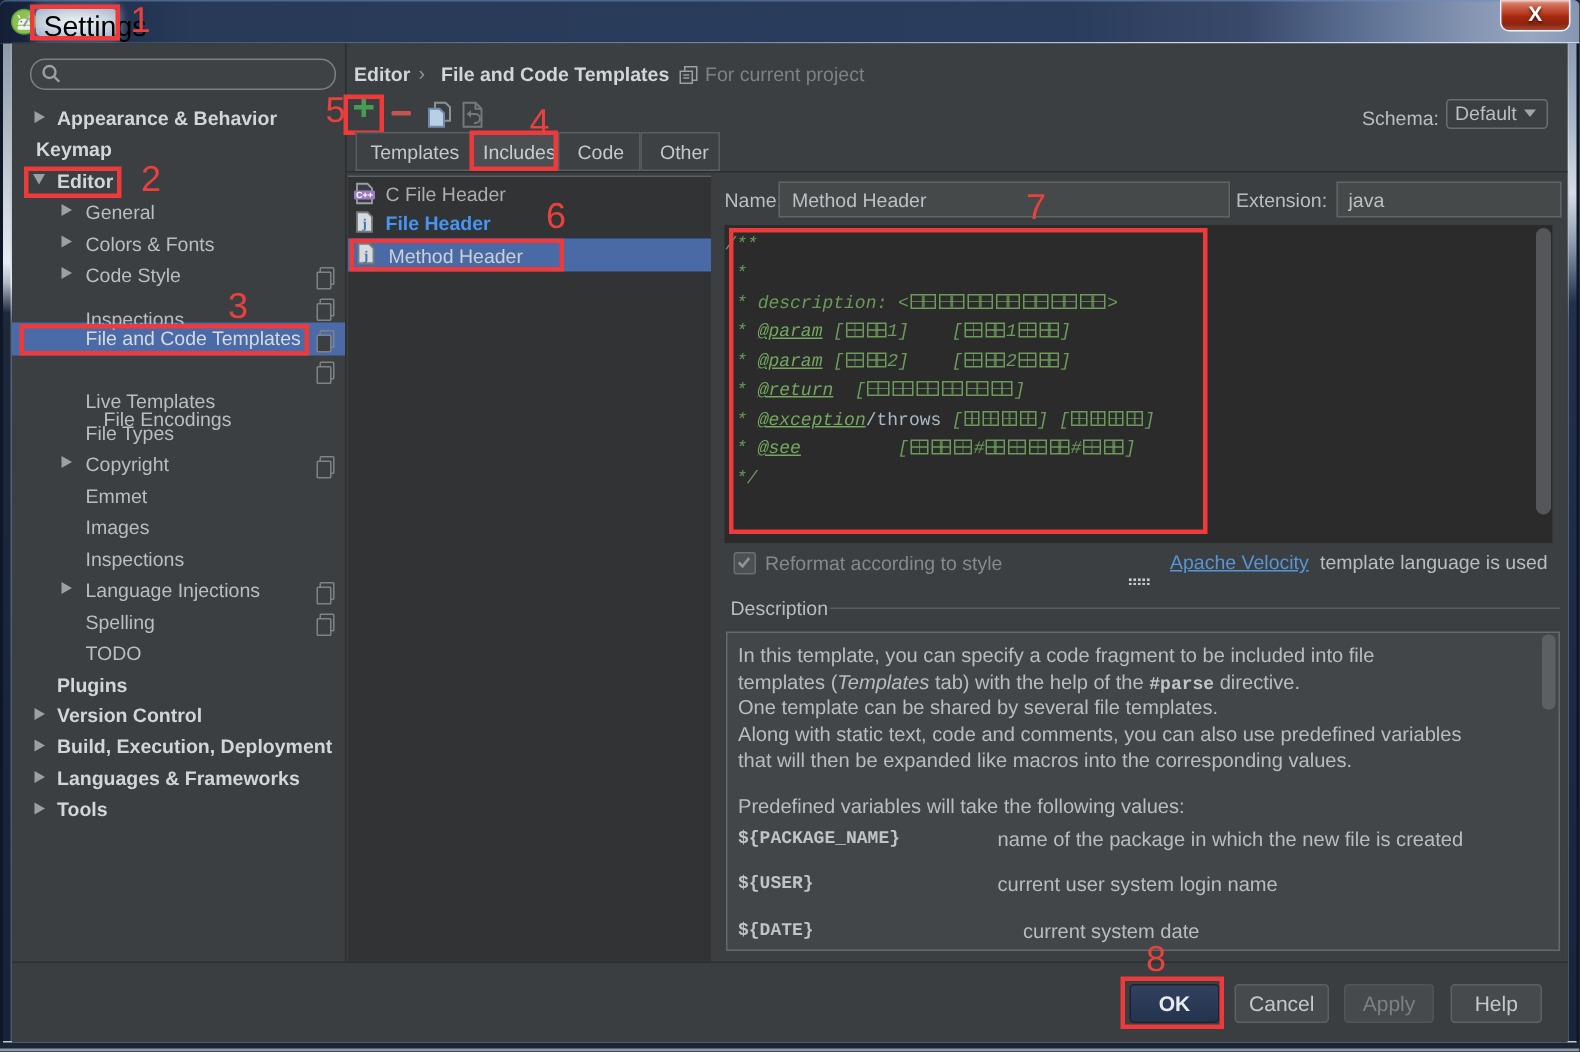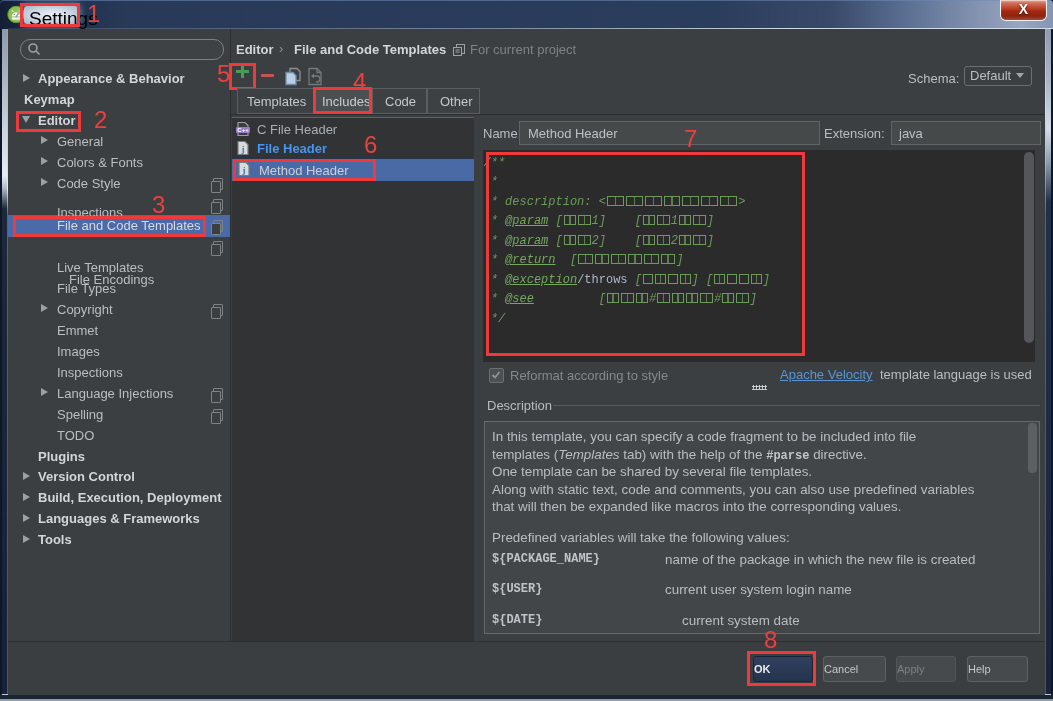--- a/index.html
+++ b/index.html
@@ -7,21 +7,21 @@
   .abs{position:absolute;}
   .rbox{position:absolute;border:3px solid #ee3a3a;}
   .rnum{position:absolute;color:#e8413e;font-size:24px;font-weight:normal;line-height:24px;}
   .tl{font-size:13px;color:#b9bec2;white-space:nowrap;}
   .tb{font-size:13px;font-weight:bold;color:#d2d6da;white-space:nowrap;}
   .arrR{width:0;height:0;border-left:7px solid #9aa0a4;border-top:4.5px solid transparent;border-bottom:4.5px solid transparent;}
   .arrD{width:0;height:0;border-top:7px solid #9aa0a4;border-left:4.5px solid transparent;border-right:4.5px solid transparent;}
   .ticon{position:absolute;width:8px;height:10px;border:1px solid #7e8387;border-radius:1px;}
   .ticon:before{content:"";position:absolute;left:-3px;top:2px;width:8px;height:10px;border:1px solid #7e8387;border-radius:1px;background:#3c3f41;}
   .btn{position:absolute;height:24px;border-radius:3px;background:#474a4c;border:1px solid #5e6163;
-       color:#c4c8cb;font-size:11px;line-height:24px;}
+       color:#c4c8cb;font-size:14px;text-align:center;line-height:24px;}
   .cl{position:absolute;left:483.5px;font:italic 12px "Liberation Mono",monospace;color:#6a9b58;white-space:pre;}
   .cl u{color:#74a85e;font-style:italic;}
   .wt{color:#a9b7c6;font-style:normal;}
   s-c,s-w,s-m,s-n{display:inline-block;height:10.5px;border:1.2px solid #6a9b58;box-sizing:border-box;margin:0 1px;vertical-align:-1px;
   background:linear-gradient(to right,transparent 44%,rgba(106,155,88,.75) 44%,rgba(106,155,88,.75) 56%,transparent 56%),
   linear-gradient(to bottom,transparent 44%,rgba(106,155,88,.75) 44%,rgba(106,155,88,.75) 56%,transparent 56%);}
   s-c{width:12.4px;} s-w{width:16.9px;} s-m{width:14.5px;} s-n{width:10.4px;}
   .dl{position:absolute;left:492px;font-size:13.4px;color:#b9bdc1;white-space:nowrap;}
   .dm{font-family:"Liberation Mono",monospace;font-size:12px;font-weight:bold;color:#c0c4c8;}
 </style></head>

